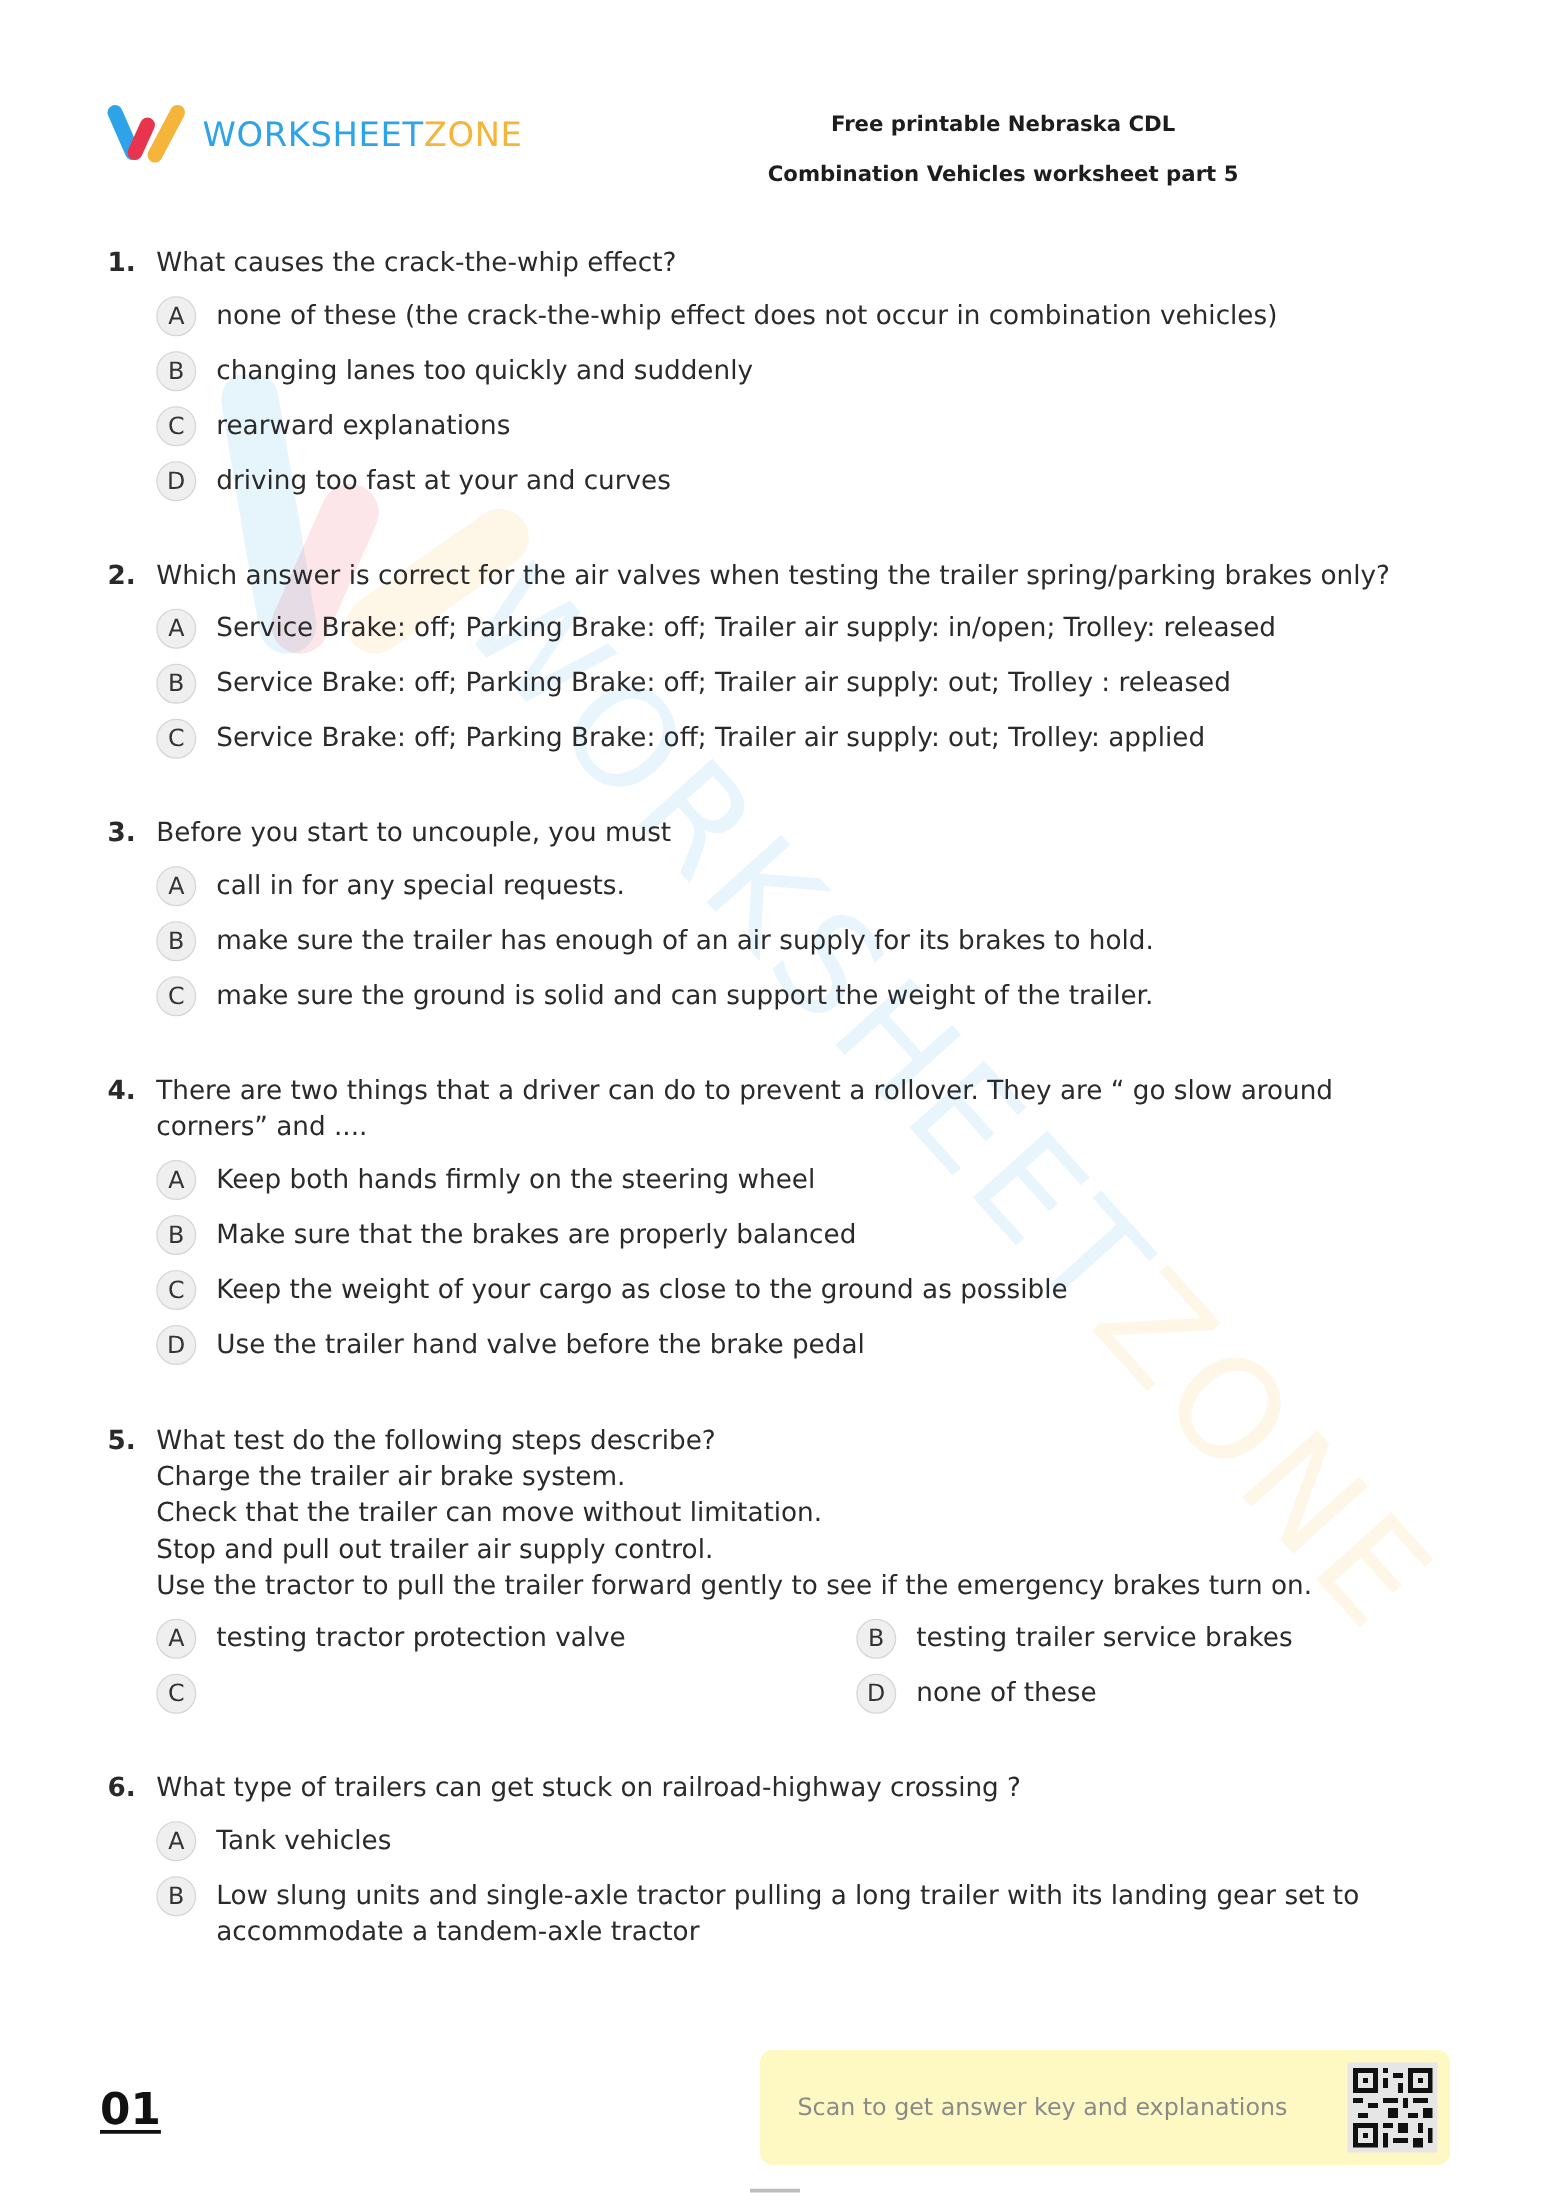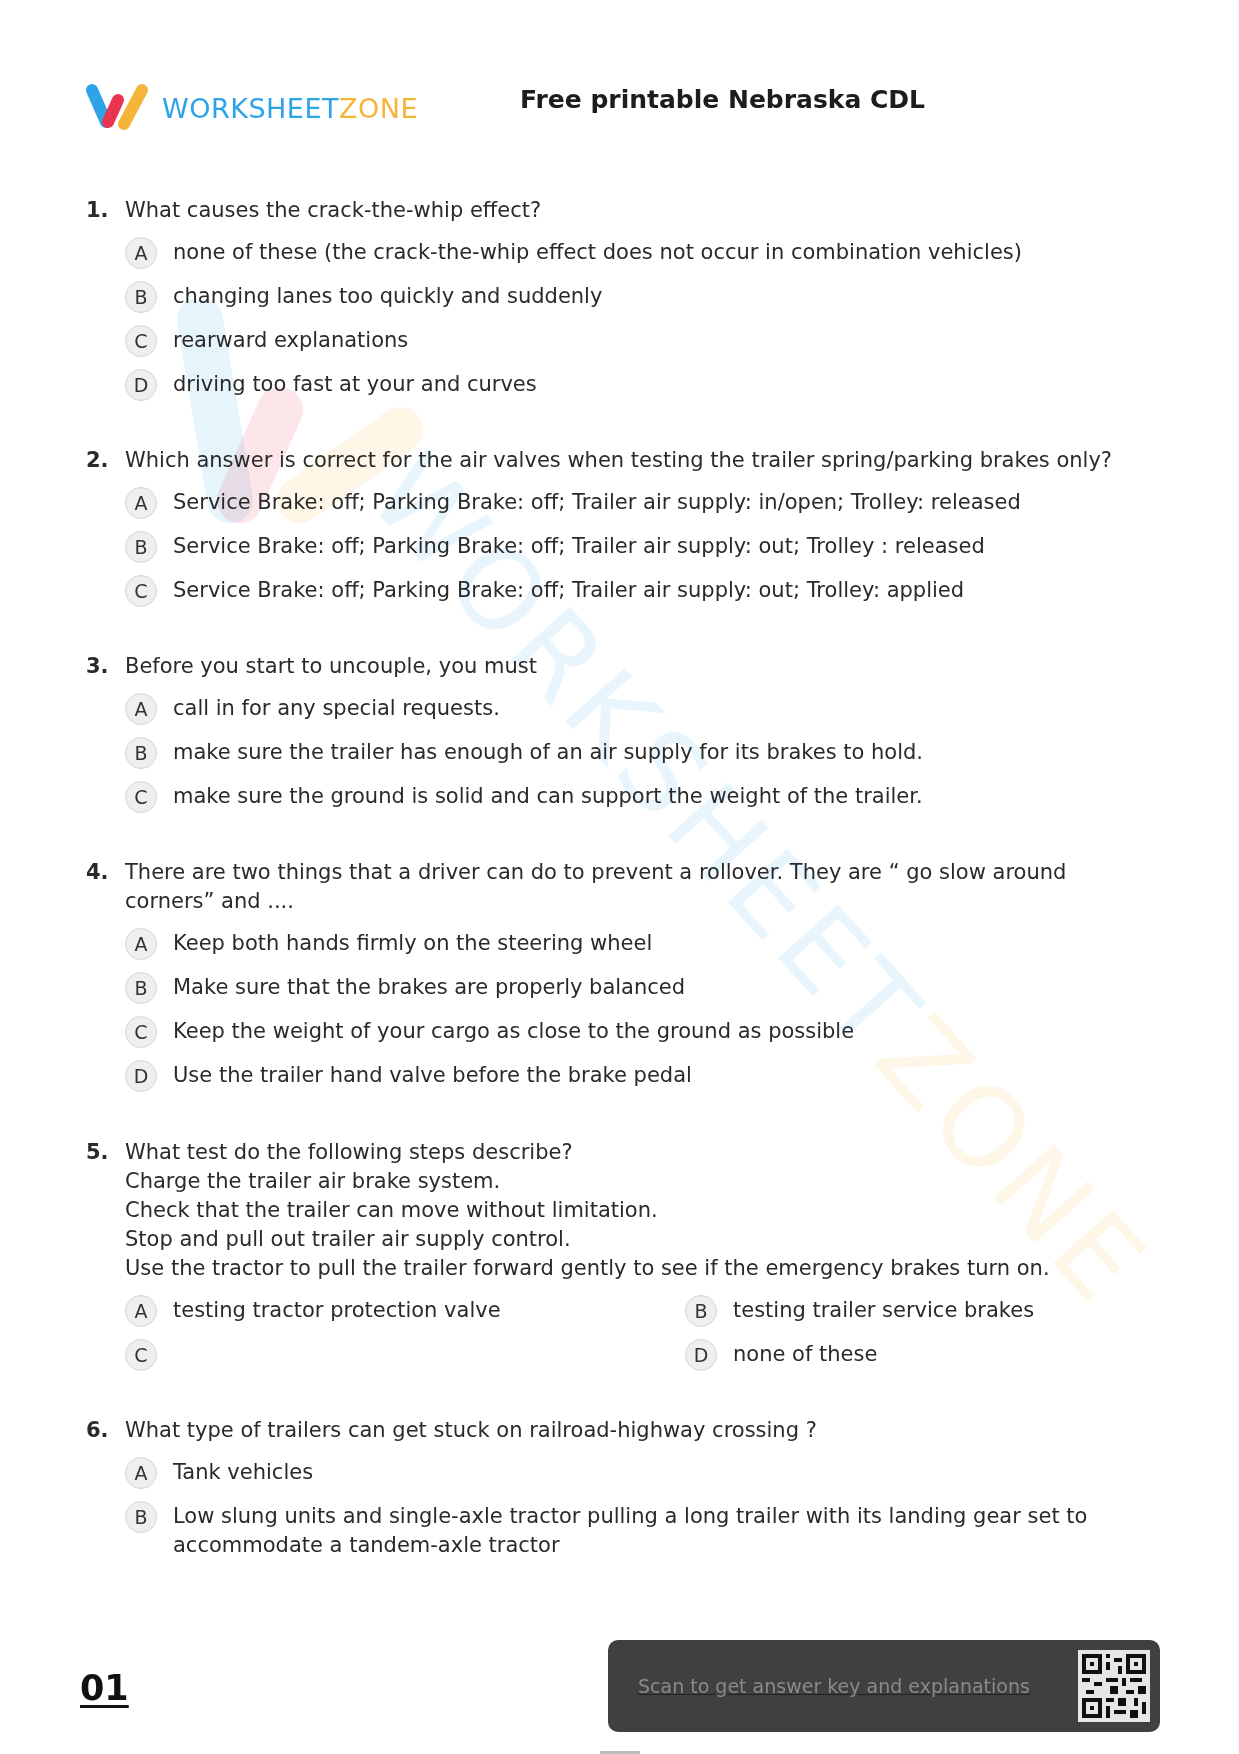--- a/index.html
+++ b/index.html
@@ -11,37 +11,37 @@
     .wm-text { position: absolute; left: 380px; top: 560px; transform: rotate(48deg); transform-origin: left top; font-family: "DejaVu Sans", sans-serif; font-size: 110px; letter-spacing: 6px; white-space: nowrap; font-weight: normal; }
     .wm-text .a { color: rgba(40,160,240,0.10); }
     .wm-text .b { color: rgba(250,180,50,0.12); }
 
     
     .logo { position: absolute; left: 84px; top: 82px; display: flex; align-items: center; z-index: 1; }
     .logo-icon { width: 68px; height: 52px; position: relative; }
     .logo-text { margin-left: 10px; font-family: "DejaVu Sans", sans-serif; font-size: 27px; letter-spacing: 0.5px; }
     .logo-text .w1 { color: #2fa3e8; }
     .logo-text .w2 { color: #f5b43a; }
-    .title { position: absolute; left: 520px; top: 80px; width: 565px; text-align: left; font-family: "DejaVu Sans", sans-serif; font-weight: bold; font-size: 25px; line-height: 40px; color: #1d1d1d; z-index: 1; }
+    .title { position: absolute; left: 520px; top: 80px; width: 565px; text-align: center; font-family: "DejaVu Sans", sans-serif; font-weight: bold; font-size: 17px; line-height: 40px; color: #1d1d1d; z-index: 1; }
 
     
     .question { position: absolute; left: 86px; width: 1080px; z-index: 1; }
     .q-line { display: flex; font-size: 21px; line-height: 29px; color: #2a2a2a; }
     .q-num { width: 39px; font-weight: bold; flex: none; }
     .q-text { flex: 1; white-space: pre-line; }
     .options { margin-left: 39px; }
     .option { display: flex; align-items: flex-start; height: 44px; }
     .option.multi { height: auto; margin-bottom: 10px; }
     .opt-letter { width: 32px; height: 32px; border-radius: 50%; background: #efefef; border: 1px solid #d6d6d6; box-sizing: border-box; display: flex; align-items: center; justify-content: center; font-size: 19px; color: #333; flex: none; margin-top: 0px; }
     .opt-text { margin-left: 16px; font-size: 21px; line-height: 29px; color: #2a2a2a; padding-top: 1px; }
     .grid2 { display: grid; grid-template-columns: 560px 520px; }
 
     
     .page-num { position: absolute; left: 80px; top: 1668px; font-weight: bold; font-size: 35px; color: #111; text-decoration: underline; text-underline-offset: 5px; text-decoration-thickness: 3px; z-index: 1; }
-    .scan-box { position: absolute; left: 608px; top: 1640px; width: 552px; height: 92px; background: #404040; border-radius: 10px; z-index: 1; display: flex; align-items: center; text-decoration: underline; }
+    .scan-box { position: absolute; left: 608px; top: 1640px; width: 552px; height: 92px; background: #fef9c3; border-radius: 10px; z-index: 1; display: flex; align-items: center; }
     .scan-text { margin-left: 30px; font-size: 19px; color: #8a8a8a; flex: 1; }
     .qr { width: 72px; height: 72px; background: #e6e6e6; margin-right: 10px; display: flex; align-items: center; justify-content: center; }
     .bottom-mark { position: absolute; left: 600px; top: 1751px; width: 40px; height: 3px; background: #bdbdbd; }
   </style>
 </head>
 <body>
 
 <div class="page">
 
   <div class="watermark">
@@ -59,20 +59,21 @@
         <line x1="8" y1="8" x2="22" y2="40" stroke="#2fa3e8" stroke-width="12" stroke-linecap="round"></line>
         <line x1="24" y1="40" x2="34" y2="18" stroke="#e8344e" stroke-width="12" stroke-linecap="round"></line>
         <line x1="40" y1="42" x2="58" y2="8" stroke="#f5b43a" stroke-width="12" stroke-linecap="round"></line>
       </svg>
     </div>
     <div class="logo-text"><span class="w1">WORKSHEET</span><span class="w2">ZONE</span></div>
   </div>
 
   <div class="title">
     <div>Free printable Nebraska CDL</div>
+    <div>Combination Vehicles worksheet part 5</div>
   </div>
 
   <div class="question" style="top:196px;">
     <div class="q-line">
       <span class="q-num">1.</span>
       <span class="q-text">What causes the crack-the-whip effect?</span>
     </div>
     <div class="options" style="margin-top:12px;">
       <div class="option">
           <span class="opt-letter">A</span>

